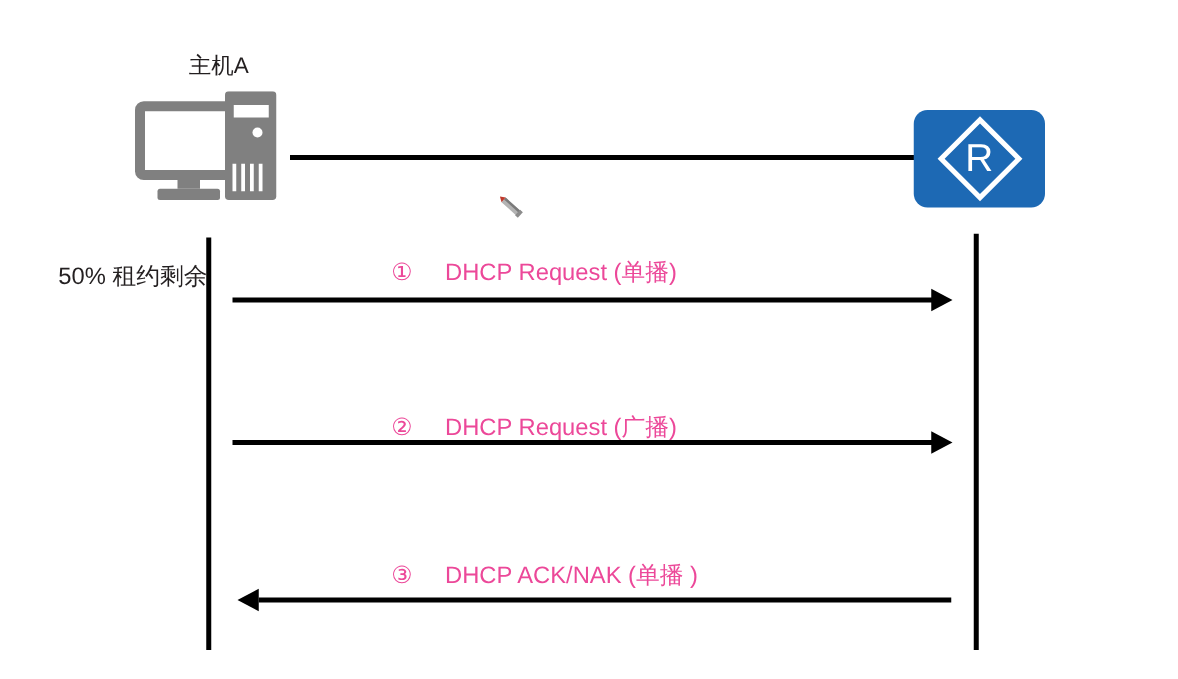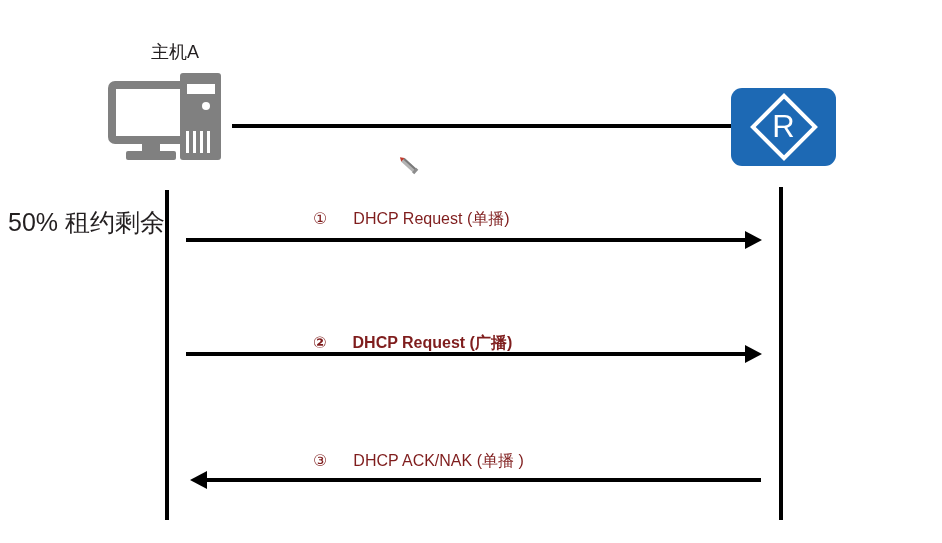--- a/index.html
+++ b/index.html
@@ -94,35 +94,35 @@
     position: absolute;
     width: 4px;
     background: #000000;
   }
   #lifeline-host   { left: 165px; top: 190px; height: 330px; }
   #lifeline-server { left: 779px; top: 187px; height: 333px; }
 
   
   .stage-label {
     position: absolute;
-    font-size: 25px;
+    font-size: 19px;
     line-height: 26px;
     color: #231f20;
-    text-align: left;
+    text-align: right;
   }
   #stage-1 { left: 8px;  top: 209px; width: 158px; }
   #stage-2 { left: 12px; top: 332px; width: 152px; }
 
   
   .message { position: absolute; }
   .msg-text {
     position: absolute;
-    font-size: 16px;
+    font-size: 19px;
     line-height: 24px;
-    color: #7f1d1d;
+    color: #ec4899;
     white-space: nowrap;
   }
   .msg-num {
     display: inline-block;
     margin-right: 26px;
   }
   .msg-line {
     position: absolute;
     height: 4px;
     background: #000000;
@@ -136,21 +136,21 @@
   }
   .arrowhead.right { border-left: 17px solid #000000; }
   .arrowhead.left  { border-right: 17px solid #000000; }
 
   
   #msg1 .msg-text { left: 313px; top: 207px; }
   #msg1 .msg-line { left: 186px; top: 238px; width: 560px; }
   #msg1 .arrowhead { left: 745px; top: 231px; }
 
   
-  #msg2 .msg-text { left: 313px; top: 331px; font-weight: bold; }
+  #msg2 .msg-text { left: 313px; top: 331px; }
   #msg2 .msg-line { left: 186px; top: 352px; width: 560px; }
   #msg2 .arrowhead { left: 745px; top: 345px; }
 
   
   #msg3 .msg-text { left: 313px; top: 449px; }
   #msg3 .msg-line { left: 207px; top: 478px; width: 554px; }
   #msg3 .arrowhead { left: 190px; top: 471px; }
 
   
   #pen-cursor {

